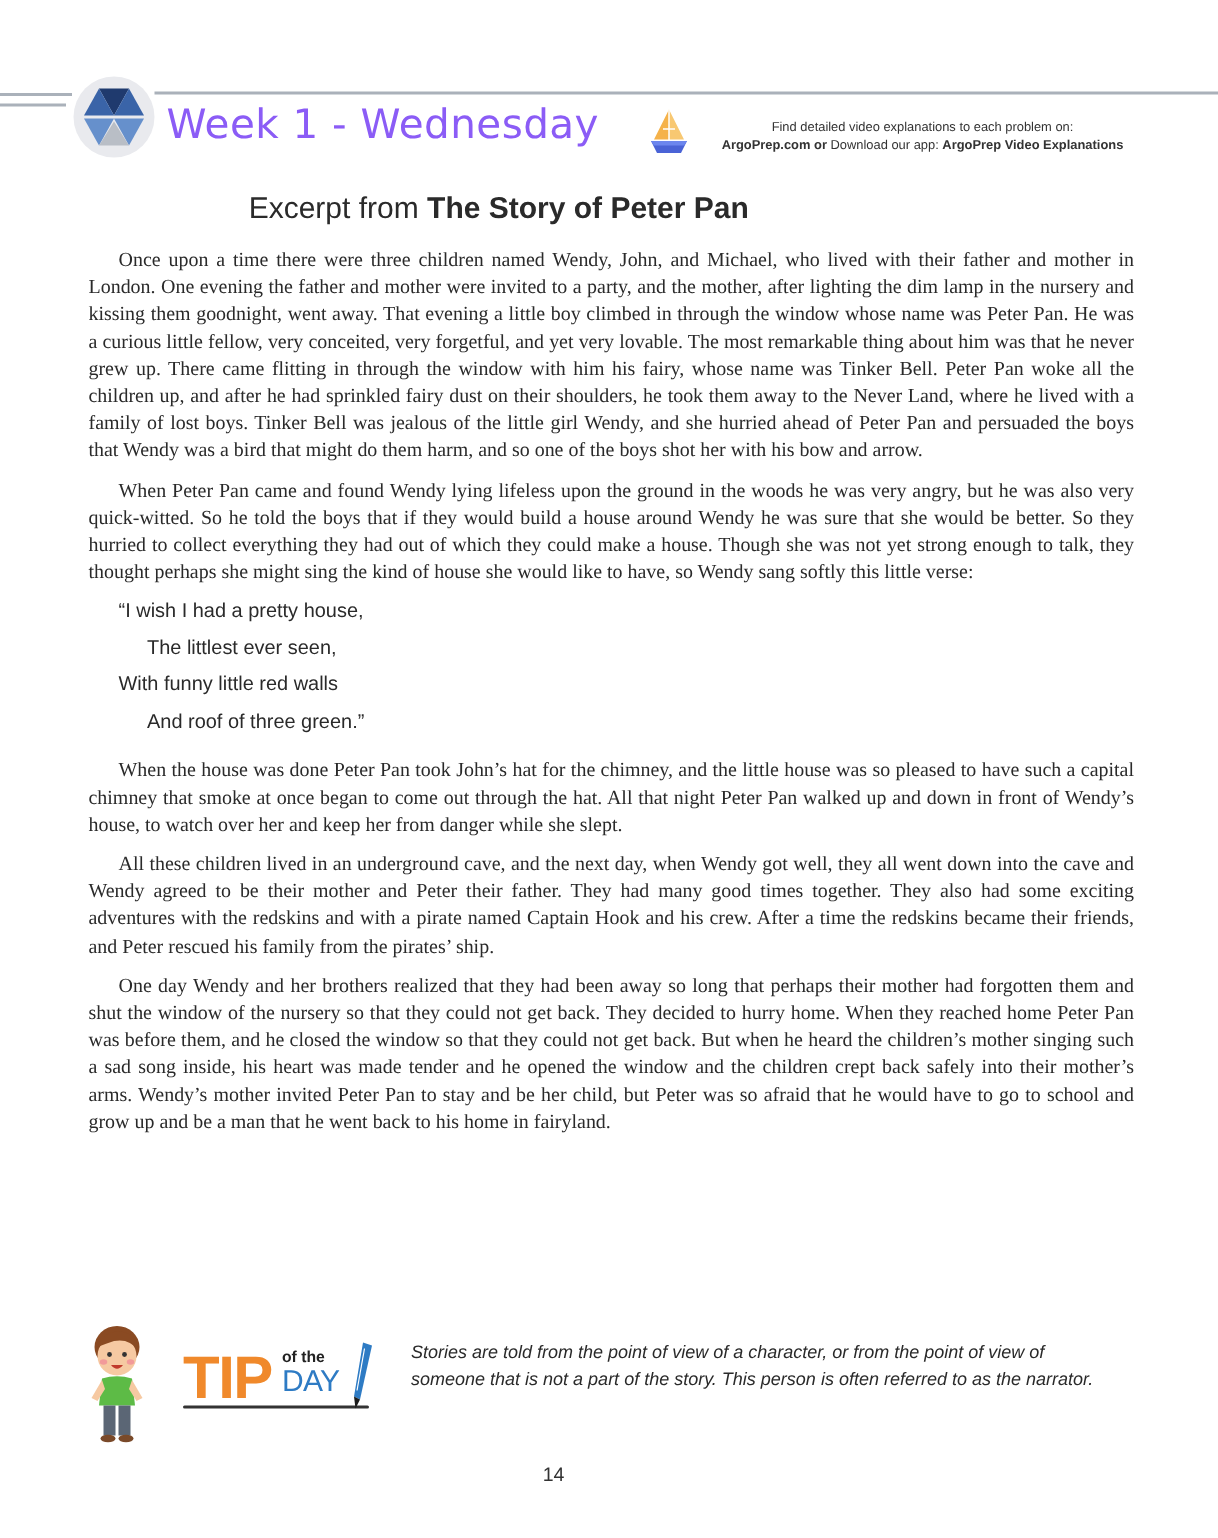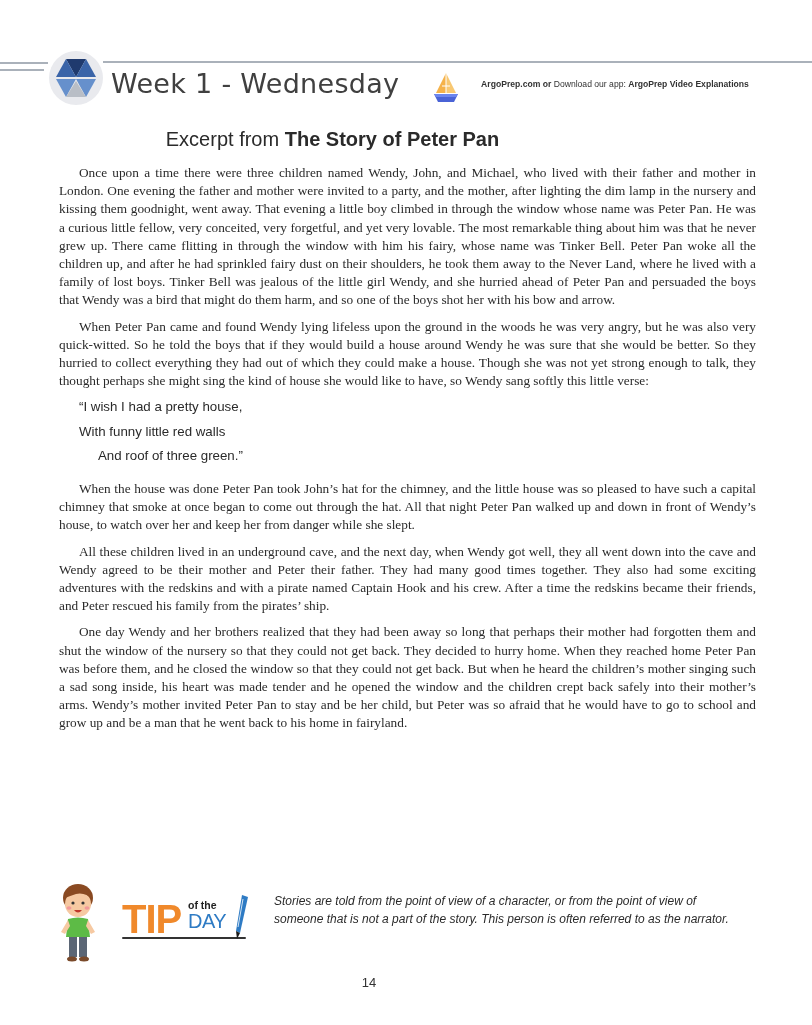--- a/index.html
+++ b/index.html
@@ -5,21 +5,21 @@
   * { box-sizing: border-box; margin: 0; padding: 0; }
   html, body { width: 812px; height: 1025px; background: #ffffff; overflow: hidden; }
   body { position: relative; font-family: "Liberation Sans", sans-serif; color: #222; }
 
   
   .hdr-line-top { position: absolute; left: 0; width: 48px; top: 62px; height: 2px; background: #aab1ba; }
   .hdr-line-bot { position: absolute; left: 0; width: 44px; top: 69px; height: 2px; background: #aab1ba; }
   .hdr-line-long { position: absolute; left: 103px; right: 0; top: 61px; height: 2px; background: #aab1ba; }
   .badge { position: absolute; left: 49px; top: 51px; width: 54px; height: 54px; border-radius: 50%; background: #e9eaee; }
   .badge svg { position: absolute; left: 6px; top: 5px; }
-  .week-title { position: absolute; left: 111px; top: 68px; font-family: "DejaVu Sans", sans-serif; font-size: 27px; color: #404040; letter-spacing: 0.3px; font-weight: normal; }
+  .week-title { position: absolute; left: 111px; top: 68px; font-family: "DejaVu Sans", sans-serif; font-size: 27px; color: #8b5cf6; letter-spacing: 0.3px; font-weight: normal; }
 
   .argo-icon { position: absolute; left: 433px; top: 72px; }
   .argo-text { position: absolute; left: 450px; top: 78px; width: 330px; text-align: center; font-size: 8.6px; color: #333; line-height: 12px; }
   .argo-text b { font-weight: bold; }
 
   
   .excerpt-title { position: absolute; left: 0; width: 665px; top: 128px; text-align: center; font-family: "Liberation Sans", sans-serif; font-size: 20px; color: #2a2a2a; }
   .excerpt-title b { font-weight: bold; }
 
   
@@ -68,30 +68,32 @@
   <svg width="26" height="32" viewBox="0 0 26 32">
     <polygon points="13,1 13,21 3,21" fill="#f5b24a"></polygon>
     <polygon points="13,1 23,21 13,21" fill="#f8c872"></polygon>
     <line x1="13" y1="1" x2="13" y2="22" stroke="#ffffff" stroke-width="1"></line>
     <line x1="9" y1="14" x2="17" y2="14" stroke="#ffffff" stroke-width="1"></line>
     <polygon points="1,22 25,22 21,30 5,30" fill="#4a63d6"></polygon>
     <polygon points="1,22 25,22 23,25 3,25" fill="#6c86ee"></polygon>
   </svg>
 </div>
 <div class="argo-text">
+  <div>Find detailed video explanations to each problem on:</div>
   <div><b>ArgoPrep.com</b><b> or </b><span>Download our app: </span><b>ArgoPrep Video Explanations</b></div>
 </div>
 
 <div class="excerpt-title"><span>Excerpt from </span><b>The Story of Peter Pan</b></div>
 
 <div class="story">
   <p>Once upon a time there were three children named Wendy, John, and Michael, who lived with their father and mother in London. One evening the father and mother were invited to a party, and the mother, after lighting the dim lamp in the nursery and kissing them goodnight, went away. That evening a little boy climbed in through the window whose name was Peter Pan. He was a curious little fellow, very conceited, very forgetful, and yet very lovable. The most remarkable thing about him was that he never grew up. There came flitting in through the window with him his fairy, whose name was Tinker Bell. Peter Pan woke all the children up, and after he had sprinkled fairy dust on their shoulders, he took them away to the Never Land, where he lived with a family of lost boys. Tinker Bell was jealous of the little girl Wendy, and she hurried ahead of Peter Pan and persuaded the boys that Wendy was a bird that might do them harm, and so one of the boys shot her with his bow and arrow.</p>
   <p>When Peter Pan came and found Wendy lying lifeless upon the ground in the woods he was very angry, but he was also very quick-witted. So he told the boys that if they would build a house around Wendy he was sure that she would be better. So they hurried to collect everything they had out of which they could make a house. Though she was not yet strong enough to talk, they thought perhaps she might sing the kind of house she would like to have, so Wendy sang softly this little verse:</p>
   <div class="verse">
     <div class="v1">“I wish I had a pretty house,</div>
+    <div class="v2">The littlest ever seen,</div>
     <div class="v3">With funny little red walls</div>
     <div class="v4">And roof of three green.”</div>
   </div>
   <p>When the house was done Peter Pan took John’s hat for the chimney, and the little house was so pleased to have such a capital chimney that smoke at once began to come out through the hat. All that night Peter Pan walked up and down in front of Wendy’s house, to watch over her and keep her from danger while she slept.</p>
   <p>All these children lived in an underground cave, and the next day, when Wendy got well, they all went down into the cave and Wendy agreed to be their mother and Peter their father. They had many good times together. They also had some exciting adventures with the redskins and with a pirate named Captain Hook and his crew. After a time the redskins became their friends, and Peter rescued his family from the pirates’ ship.</p>
   <p>One day Wendy and her brothers realized that they had been away so long that perhaps their mother had forgotten them and shut the window of the nursery so that they could not get back. They decided to hurry home. When they reached home Peter Pan was before them, and he closed the window so that they could not get back. But when he heard the children’s mother singing such a sad song inside, his heart was made tender and he opened the window and the children crept back safely into their mother’s arms. Wendy’s mother invited Peter Pan to stay and be her child, but Peter was so afraid that he would have to go to school and grow up and be a man that he went back to his home in fairyland.</p>
 </div>
 
 <div class="boy">
   <svg width="44" height="82" viewBox="0 0 44 82">

